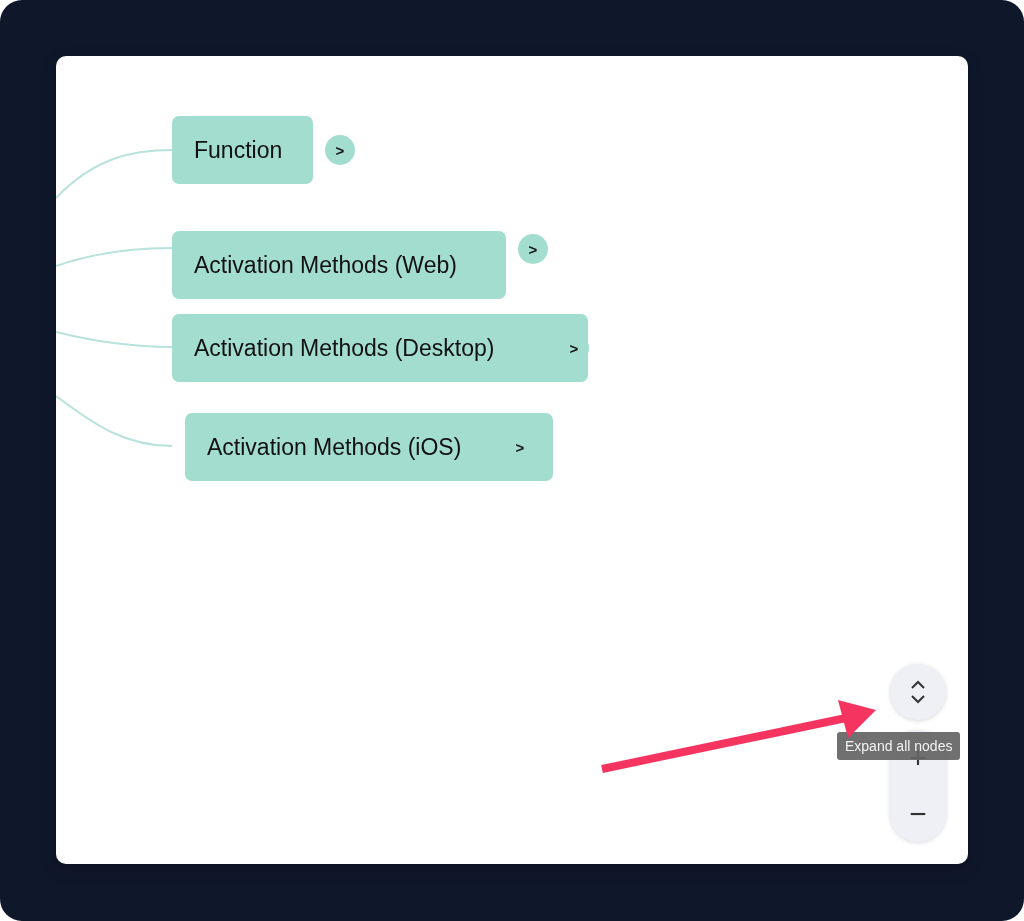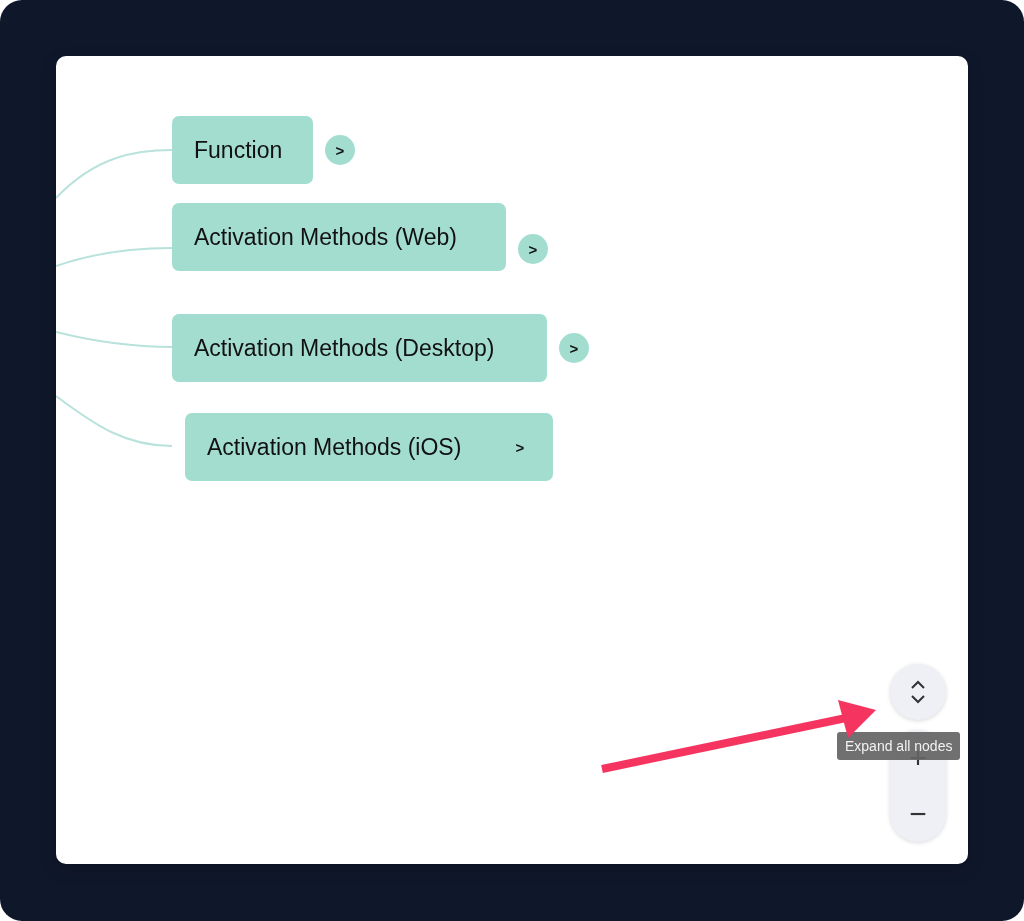--- a/index.html
+++ b/index.html
@@ -62,28 +62,28 @@
       <path d="M0 340 C 40 370, 70 390, 116 390" stroke="#b9e2dc" stroke-width="2" fill="none"></path>
     </svg>
 
     <div class="node" style="left:116px;top:60px;width:141px;">
       <span>Function</span>
     </div>
     <div class="expander" style="left:269px;top:79px;">
       <span>&gt;</span>
     </div>
 
-    <div class="node" style="left:116px;top:147px;width:334px;">
+    <div class="node" style="left:116px;top:175px;width:334px;">
       <span>Activation Methods (Web)</span>
     </div>
     <div class="expander" style="left:462px;top:178px;">
       <span>&gt;</span>
     </div>
 
-    <div class="node" style="left:116px;top:258px;width:375px;">
+    <div class="node" style="left:116px;top:258px;width:416px;">
       <span>Activation Methods (Desktop)</span>
     </div>
     <div class="expander" style="left:503px;top:277px;">
       <span>&gt;</span>
     </div>
 
     <div class="node" style="left:129px;top:357px;width:368px;">
       <span>Activation Methods (iOS)</span>
     </div>
     <div class="expander" style="left:449px;top:376px;">

